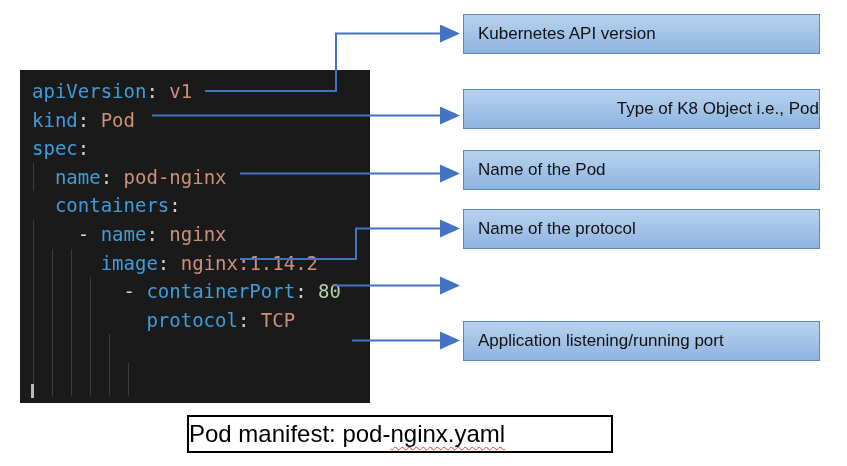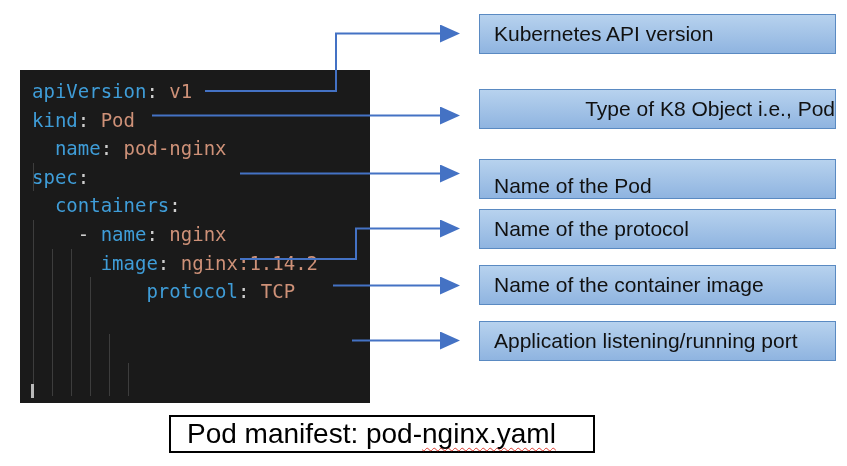--- a/index.html
+++ b/index.html
@@ -29,82 +29,80 @@
   .punct{color:var(--c-punct);}
   .guide{position:absolute; width:1px; background:var(--c-guide);}
   .cursor{position:absolute; left:11px; top:314px; width:3px; height:14px; background:#b9b9b9;}
   
   .callout{
     position:absolute; left:463px; width:357px; height:40px;
     background:linear-gradient(to bottom, var(--c-box-top), var(--c-box-bottom));
     border:1.5px solid var(--c-box-border);
     display:flex; align-items:center;
     padding-left:14px;
-    font-size:21px; color:#111111;margin-left:16px;
+    font-size:17px; color:#111111;
   }
   
   .arrows{position:absolute; left:0; top:0; pointer-events:none;}
   .arrow{stroke:var(--c-arrow); stroke-width:2; fill:none;}
   .ah{fill:var(--c-arrow);}
   
   .caption{
-    position:absolute; left:169px; top:415px; width:426px; height:38px;
+    position:absolute; left:187px; top:415px; width:426px; height:38px;
     background:#ffffff; border:2px solid #000000;
-    display:flex; align-items:center; padding-left:16px;
-    font-size:28px; color:#000000;
+    display:flex; align-items:center; padding-left:0;
+    font-size:24px; color:#000000;
   }
   .squiggle{
     text-decoration:underline wavy var(--c-squiggle);
     text-decoration-thickness:1px;
     text-underline-offset:4px;
     text-decoration-skip-ink:none;
   }
 </style>
 </head>
 <body>
 
 <div class="stage">
 
   <div class="editor">
     <div>
         <div class="code-line"><span></span><span class="key">apiVersion</span><span class="punct">:</span><span> </span><span class="str">v1</span></div>
         <div class="code-line"><span></span><span class="key">kind</span><span class="punct">:</span><span> </span><span class="str">Pod</span></div>
+        <div class="code-line"><span></span><span class="key">spec</span><span class="punct">:</span></div>
         <div class="code-line"><span>  </span><span class="key">name</span><span class="punct">:</span><span> </span><span class="str">pod-nginx</span></div>
-        <div class="code-line"><span></span><span class="key">spec</span><span class="punct">:</span></div>
         <div class="code-line"><span>  </span><span class="key">containers</span><span class="punct">:</span></div>
         <div class="code-line"><span>    </span><span class="punct">- </span><span class="key">name</span><span class="punct">:</span><span> </span><span class="str">nginx</span></div>
         <div class="code-line"><span>      </span><span class="key">image</span><span class="punct">:</span><span> </span><span class="str">nginx:1.14.2</span></div>
+        <div class="code-line"><span>        </span><span class="punct">- </span><span class="key">containerPort</span><span class="punct">:</span><span> </span><span class="num">80</span></div>
         <div class="code-line"><span>          </span><span class="key">protocol</span><span class="punct">:</span><span> </span><span class="str">TCP</span></div>
       </div>
 
     <div class="guide" style="left:13px; top:93px;  height:28px;"></div>
     <div class="guide" style="left:13px; top:150px; height:176px;"></div>
     <div class="guide" style="left:32px; top:179px; height:147px;"></div>
     <div class="guide" style="left:51px; top:179px; height:147px;"></div>
     <div class="guide" style="left:70px; top:207px; height:119px;"></div>
     <div class="guide" style="left:89px; top:264px; height:62px;"></div>
     <div class="guide" style="left:108px; top:293px; height:33px;"></div>
 
     <div class="cursor"></div>
   </div>
 
   <div class="callout" style="top:14px;">
       <span>Kubernetes API version</span>
     </div>
   <div class="callout" style="top:89px;justify-content:flex-end;">
       <span>Type of K8 Object i.e., Pod</span>
     </div>
-  <div class="callout" style="top:159px;align-items:flex-end;">
+  <div class="callout" style="top:150px;">
       <span>Name of the Pod</span>
     </div>
   <div class="callout" style="top:209px;">
       <span>Name of the protocol</span>
-    </div>
-  <div class="callout" style="top:265px;">
-      <span>Name of the container image</span>
     </div>
   <div class="callout" style="top:321px;">
       <span>Application listening/running port</span>
     </div>
 
   <svg class="arrows" width="847" height="466" viewBox="0 0 847 466">
     <defs>
       <marker id="ah" markerWidth="10" markerHeight="9" refX="8" refY="4.5" orient="auto">
         <path class="ah" d="M0,0 L10,4.5 L0,9 z"></path>
       </marker>

